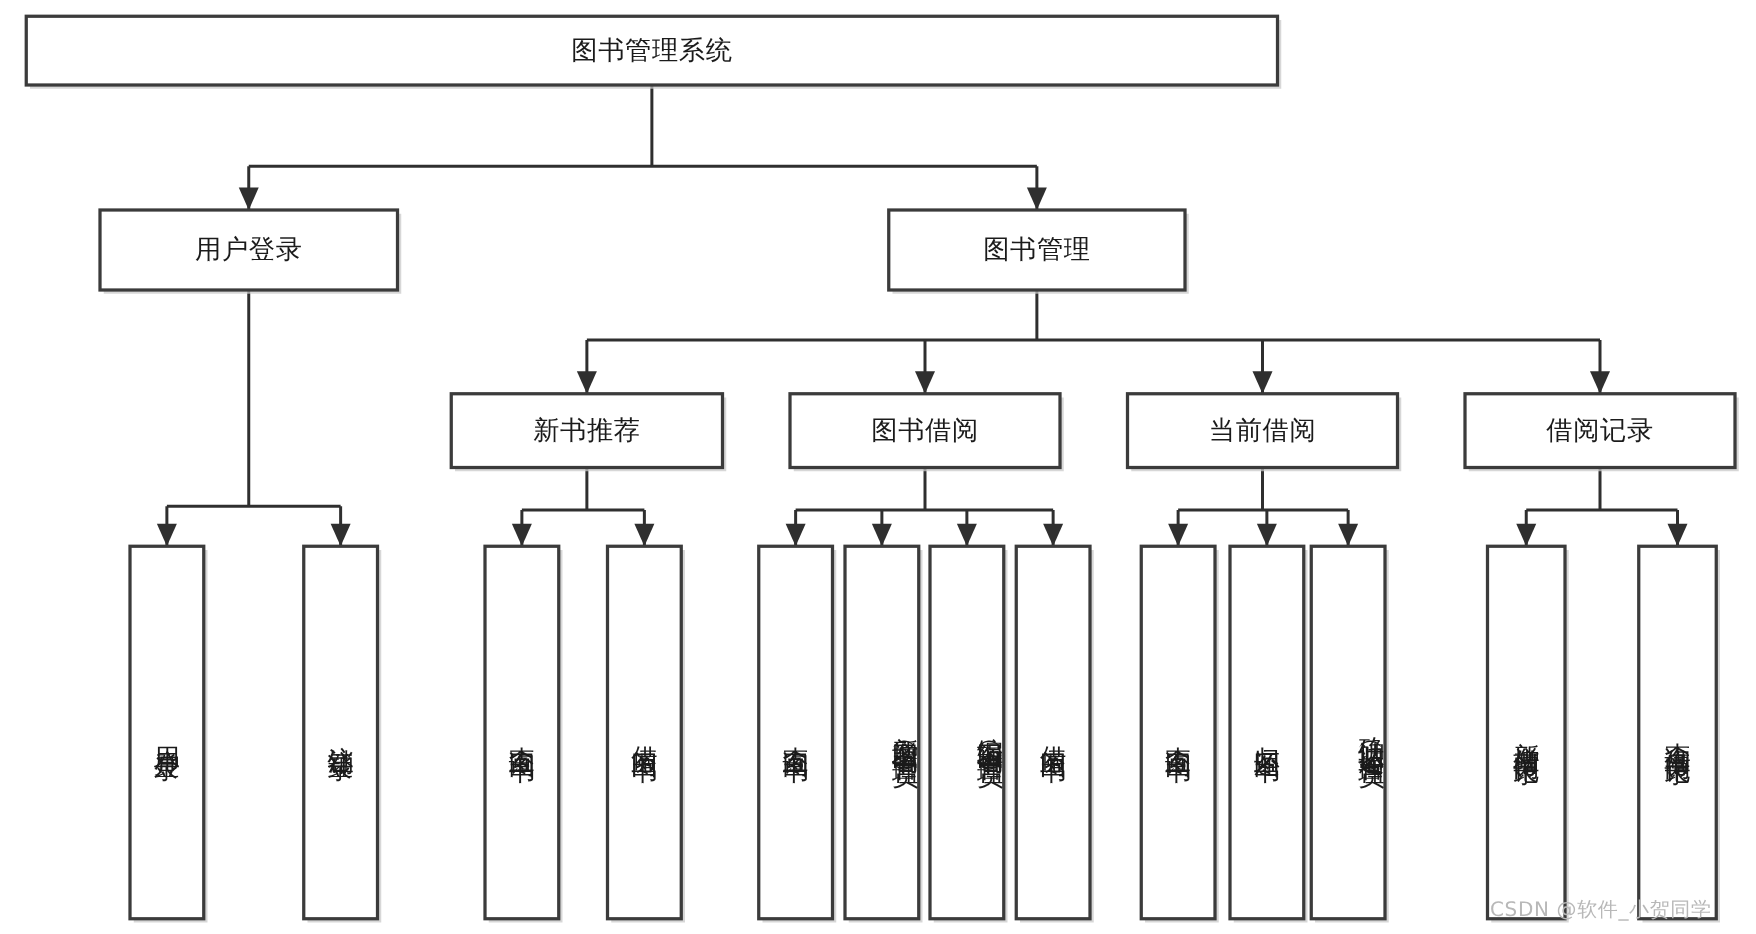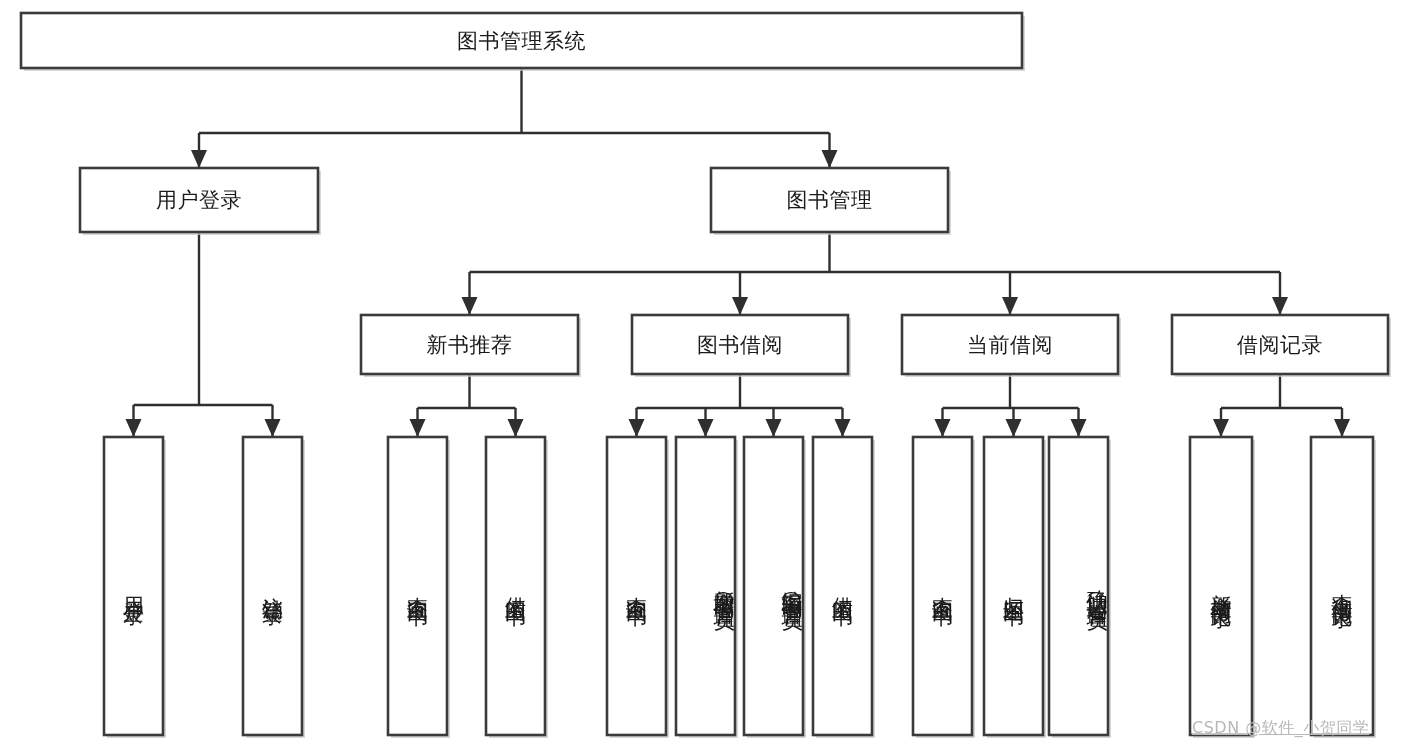--- a/index.html
+++ b/index.html
@@ -205,15 +205,15 @@
       <div class="leaf-label" style="left: 676px; top: 443px; width: 59px; height: 286px; align-items: flex-start;">新增图书（管理员）</div>
       <div class="leaf-label" style="left: 744px; top: 443px; width: 59px; height: 286px; align-items: flex-start;">编辑图书（管理员）</div>
       <div class="leaf-label" style="left: 813px; top: 443px; width: 59px; height: 286px; align-items: center;">借阅图书</div>
       <div class="leaf-label" style="left: 913px; top: 443px; width: 59px; height: 286px; align-items: center;">查询图书</div>
       <div class="leaf-label" style="left: 984px; top: 443px; width: 59px; height: 286px; align-items: center;">归还图书</div>
       <div class="leaf-label" style="left: 1049px; top: 443px; width: 59px; height: 286px; align-items: flex-start;">确认归还（管理员）</div>
       <div class="leaf-label" style="left: 1190px; top: 443px; width: 62px; height: 286px; align-items: center;">新增借阅记录</div>
       <div class="leaf-label" style="left: 1311px; top: 443px; width: 62px; height: 286px; align-items: center;">查询借阅记录</div>
     </div>
 
-  <div class="watermark" id="watermark" style="left: 1192px; top: 718px; text-decoration: underline;">CSDN @软件_小贺同学</div>
+  <div class="watermark" id="watermark" style="left: 1192px; top: 718px;">CSDN @软件_小贺同学</div>
 
 </div>
 
 </body></html>

